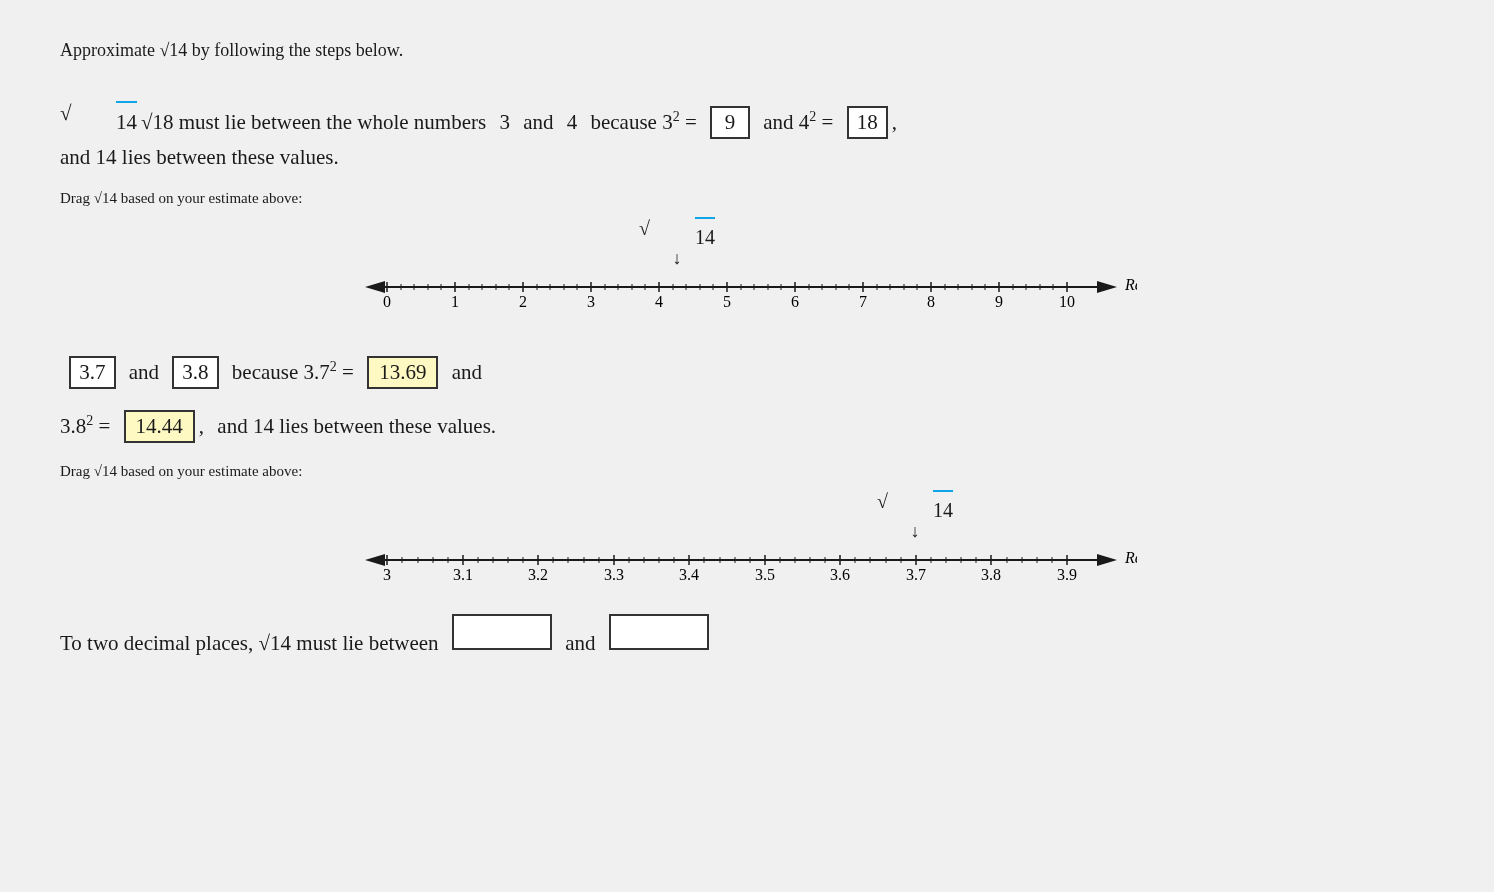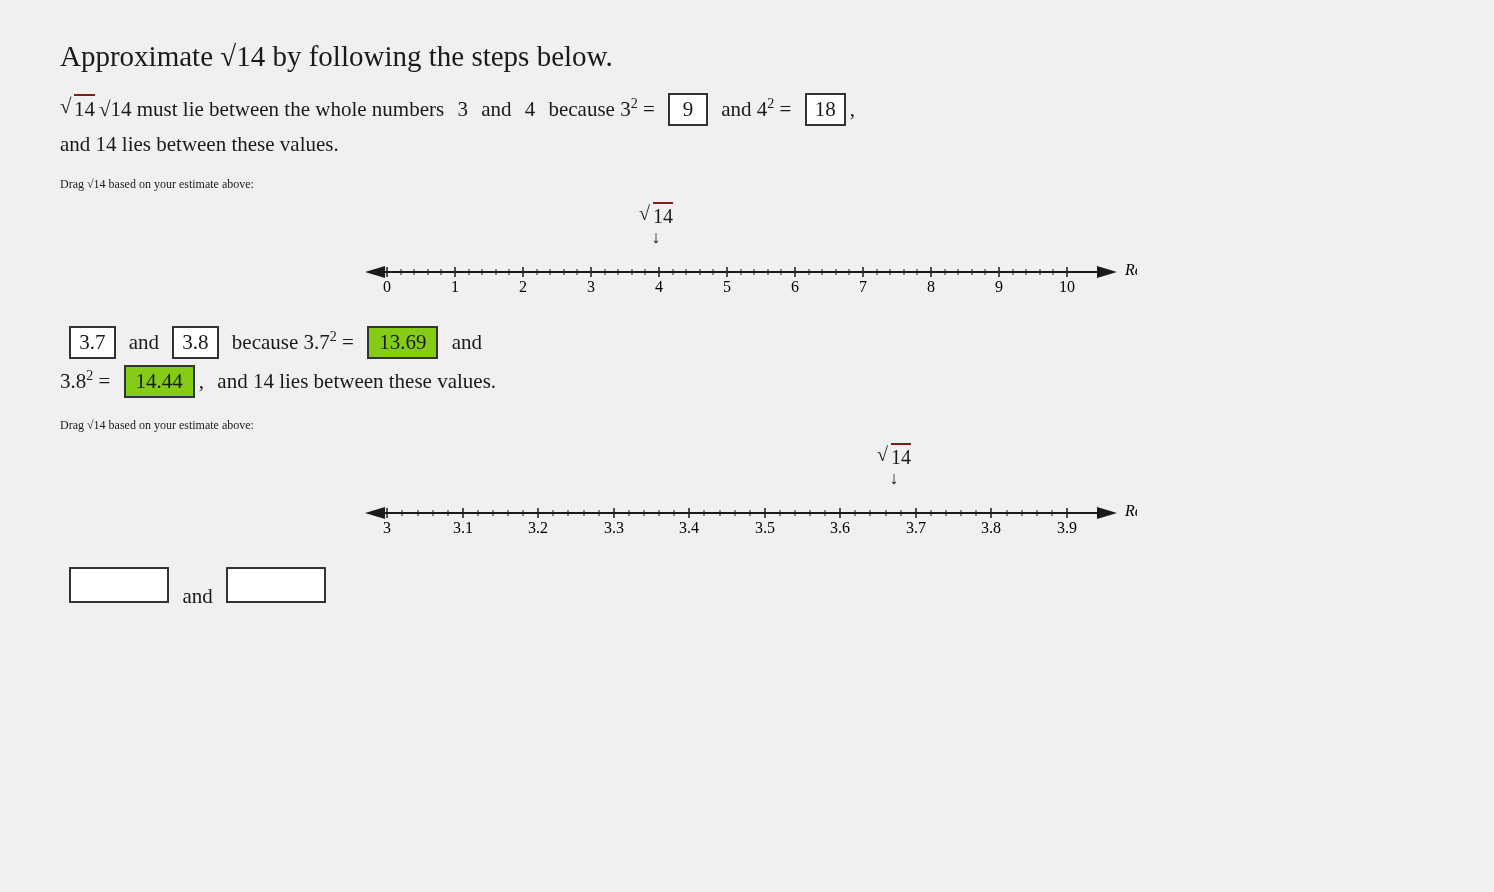--- a/index.html
+++ b/index.html
@@ -12,22 +12,22 @@
       background-color: #f0f0f0;
       font-family: Georgia, 'Times New Roman', serif;
       font-size: 20px;
       color: #1a1a1a;
       padding: 40px 60px;
       width: 1494px;
       min-height: 892px;
     }
 
     .page-title {
-      font-size: 29px;
-      margin-bottom: 20px;
+      font-size: 18px;
+      margin-bottom: 40px;
       font-style: normal;
     }
 
     .section {
       margin-bottom: 20px;
     }
 
     .line {
       display: flex;
       align-items: baseline;
@@ -47,34 +47,35 @@
       background: white;
     }
 
     .boxed-wide {
       border: 2px solid #333;
       padding: 2px 10px;
       display: inline-block;
       min-width: 60px;
       text-align: center;
       font-size: 21px;
-      background: #84cc16;
+      background: #fef9c3;
+      margin-top: 15px;
     }
 
     .input-blank {
       border: 2px solid #333;
       padding: 2px 8px;
       display: inline-block;
       min-width: 100px;
       height: 36px;
       background: white;
     }
 
     .drag-label {
-      font-size: 12px;
+      font-size: 15px;
       margin-bottom: 10px;
       margin-top: 0;
     }
 
     sup {
       font-size: 14px;
       vertical-align: super;
     }
 
     .radical {
@@ -83,22 +84,23 @@
       padding-left: 14px;
     }
     .radical::before {
       content: '√';
       position: absolute;
       left: 0;
       top: 0;
     }
     .radical-num {
       display: inline-block;
-      border-top: 2px solid #7f1d1d;
-      padding-top: 1px;
+      border-top: 2px solid #0ea5e9;
+      padding-top: 7px;
+      margin-left: 42px;
     }
 
     .number-line-wrap {
       display: flex;
       flex-direction: column;
       align-items: center;
       margin: 8px 0 24px 0;
     }
 
   </style>
@@ -107,21 +109,21 @@
 
 <div class="page-title">
   <span>Approximate √14 by following the steps below.</span>
 </div>
 
 <div class="section">
   <div class="line">
     <span>
       <span class="radical"><span class="radical-num">14</span></span>
     </span>
-    <span>√14 must lie between the whole numbers</span>
+    <span>√18 must lie between the whole numbers</span>
     &nbsp;
     <span>3</span>
     &nbsp;
     <span>and</span>
     &nbsp;
     <span>4</span>
     &nbsp;
     <span>because 3<sup>2</sup> =</span>
     &nbsp;
     <span class="boxed">9</span>
@@ -368,20 +370,21 @@
       <line x1="680" y1="17" x2="680" y2="23" stroke="#1a1a1a" stroke-width="1"></line>
       <line x1="695" y1="17" x2="695" y2="23" stroke="#1a1a1a" stroke-width="1"></line>
 
       <text x="768" y="23" text-anchor="start" font-size="16" font-family="Georgia" font-style="italic">Real</text>
     </svg>
   </div>
 </div>
 
 <div class="section">
   <div class="line">
+    <span>To two decimal places, √14 must lie between</span>
     &nbsp;
     <span class="input-blank"></span>
     &nbsp;
     <span>and</span>
     &nbsp;
     <span class="input-blank"></span>
   </div>
 </div>
 
 </body></html>

